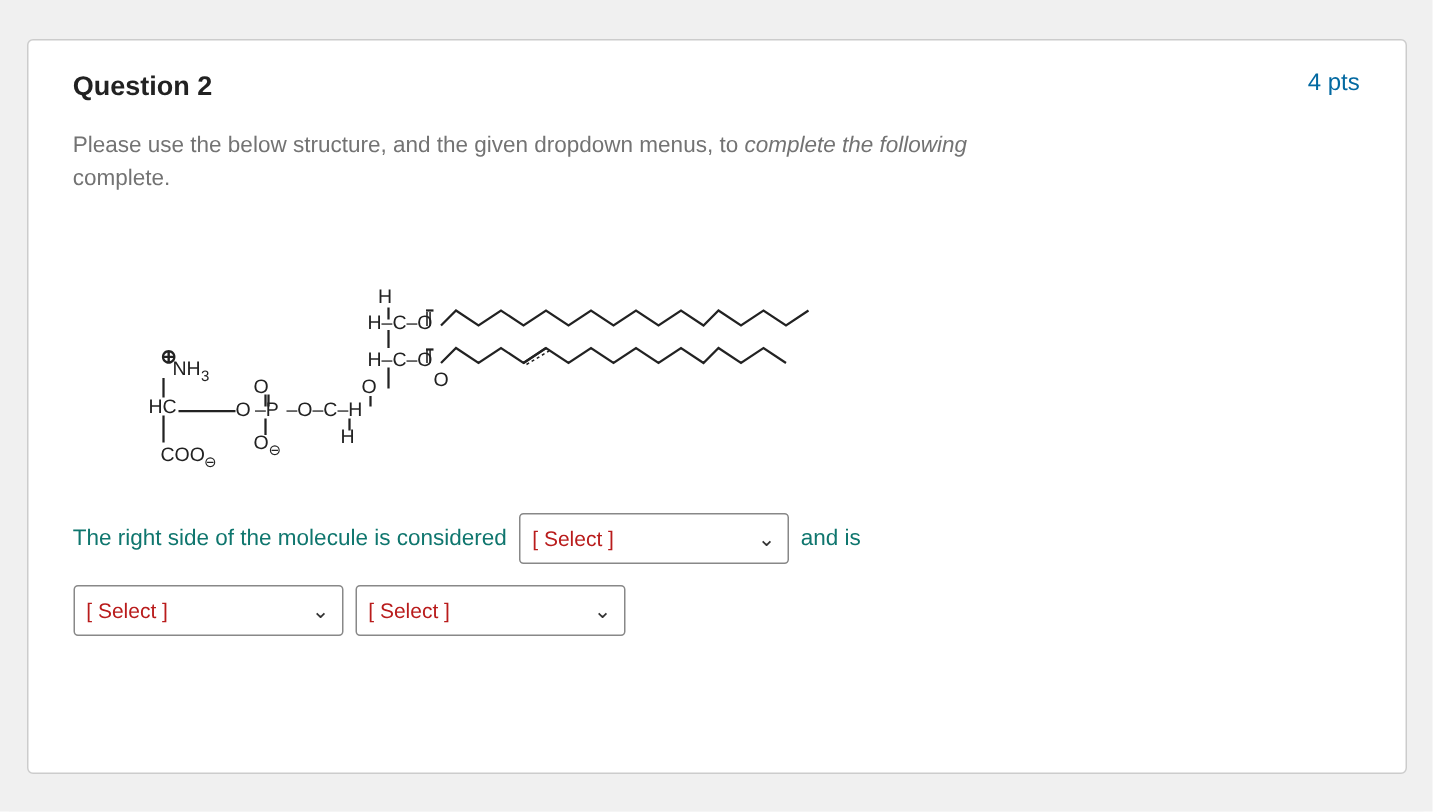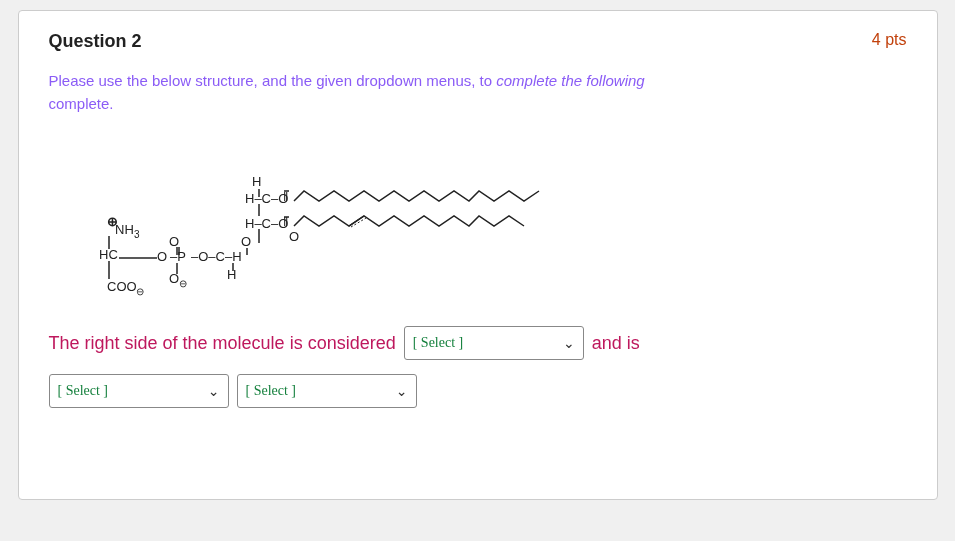--- a/index.html
+++ b/index.html
@@ -16,21 +16,21 @@
       align-items: center;
       min-height: 100vh;
     }
 
     .page-container {
       width: 943px;
       min-height: 541px;
       background: #f0f0f0;
       display: flex;
       justify-content: center;
-      align-items: flex-start;
+      align-items: center;
       padding: 10px;
     }
 
     .question-card {
       background: #fff;
       border: 1px solid #ccc;
       border-radius: 4px;
       width: 920px;
       min-height: 490px;
       padding: 20px 30px 30px 30px;
@@ -45,27 +45,27 @@
     }
 
     .question-title {
       font-size: 18px;
       font-weight: bold;
       color: #222;
     }
 
     .question-pts {
       font-size: 16px;
-      color: #c2410c;
+      color: #0369a1;
       font-weight: normal;
     }
 
     .question-body {
       font-size: 15px;
-      color: #8b5cf6;
+      color: #737373;
       margin-bottom: 16px;
       line-height: 1.5;
     }
 
     .question-body em {
       font-style: italic;
     }
 
     .molecule-container {
       margin: 10px 0 20px 30px;
@@ -88,42 +88,41 @@
     }
 
     .statement-row-2 {
       display: flex;
       align-items: center;
       gap: 8px;
       flex-wrap: wrap;
     }
 
     .static-text {
-      font-size: 18px;
-      color: #be185d;
+      font-size: 15px;
+      color: #0f766e;
     }
 
     .select-box {
       display: inline-flex;
       align-items: center;
       border: 1px solid #888;
       border-radius: 3px;
       background: #fff;
       padding: 5px 8px 5px 8px;
       min-width: 180px;
       height: 34px;
       cursor: pointer;
       position: relative;
     }
 
     .select-box .select-label {
       font-size: 14px;
-      color: #15803d;
+      color: #b91c1c;
       flex: 1;
-      font-family: Liberation Serif, serif;
     }
 
     .select-box .chevron {
       font-size: 14px;
       color: #333;
       margin-left: 4px;
     }
   </style>
 </head>
 <body>

